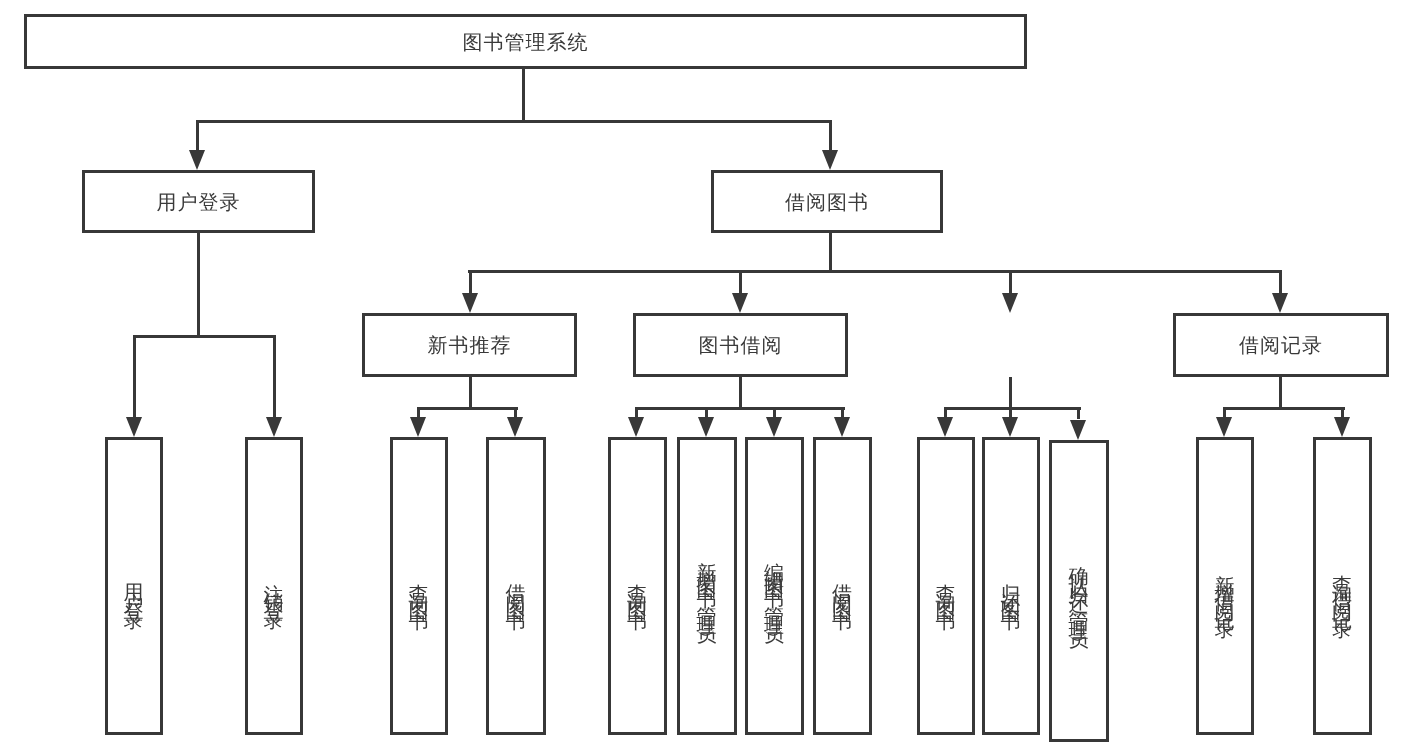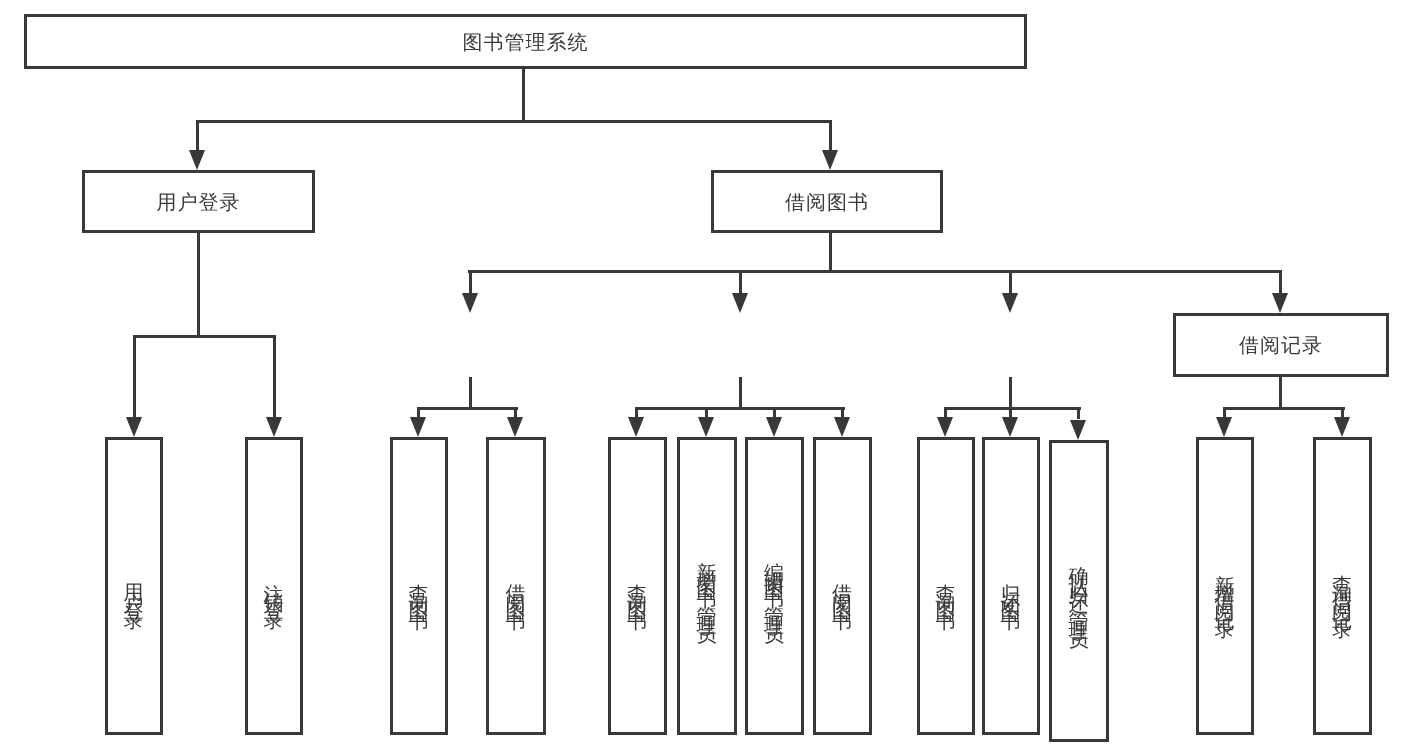--- a/index.html
+++ b/index.html
@@ -90,20 +90,26 @@
     <span class="hlabel">图书管理系统</span>
   </div>
 
   <div class="box" style="left:82px;top:170px;width:233px;height:63px">
     <span class="hlabel">用户登录</span>
   </div>
   <div class="box" style="left:711px;top:170px;width:232px;height:63px">
     <span class="hlabel">借阅图书</span>
   </div>
 
+  <div class="box" style="left:362px;top:313px;width:215px;height:64px">
+    <span class="hlabel">新书推荐</span>
+  </div>
+  <div class="box" style="left:633px;top:313px;width:215px;height:64px">
+    <span class="hlabel">图书借阅</span>
+  </div>
   <div class="box" style="left:1173px;top:313px;width:216px;height:64px">
     <span class="hlabel">借阅记录</span>
   </div>
 
   <div class="box leaf" style="left:105px;width:58px">
     <span class="vlabel">用户登录</span>
   </div>
   <div class="box leaf" style="left:245px;width:58px">
     <span class="vlabel">注销登录</span>
   </div>

